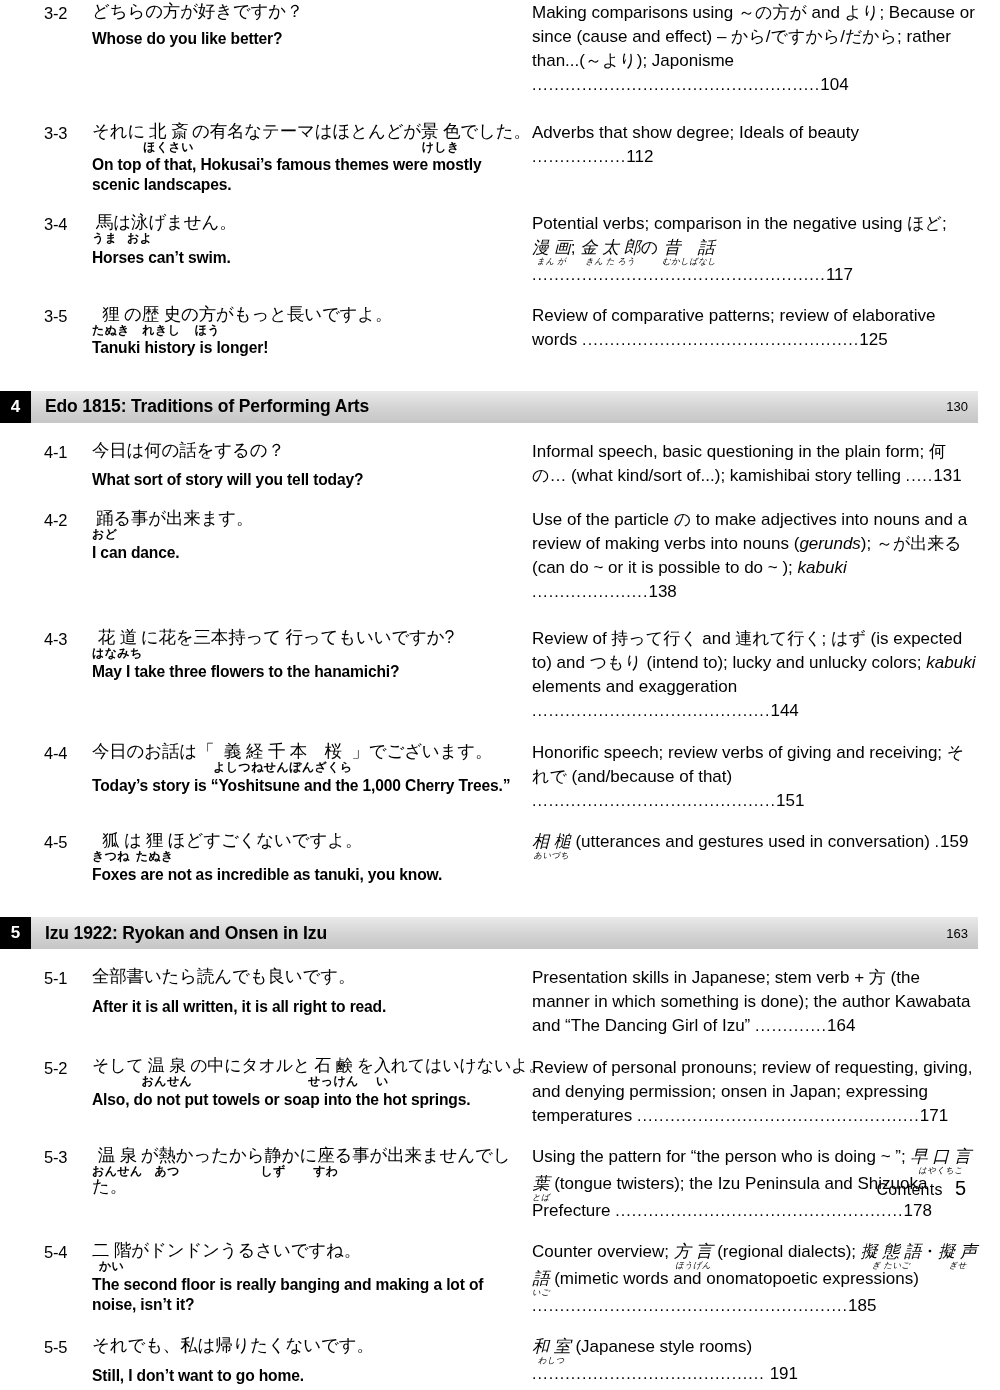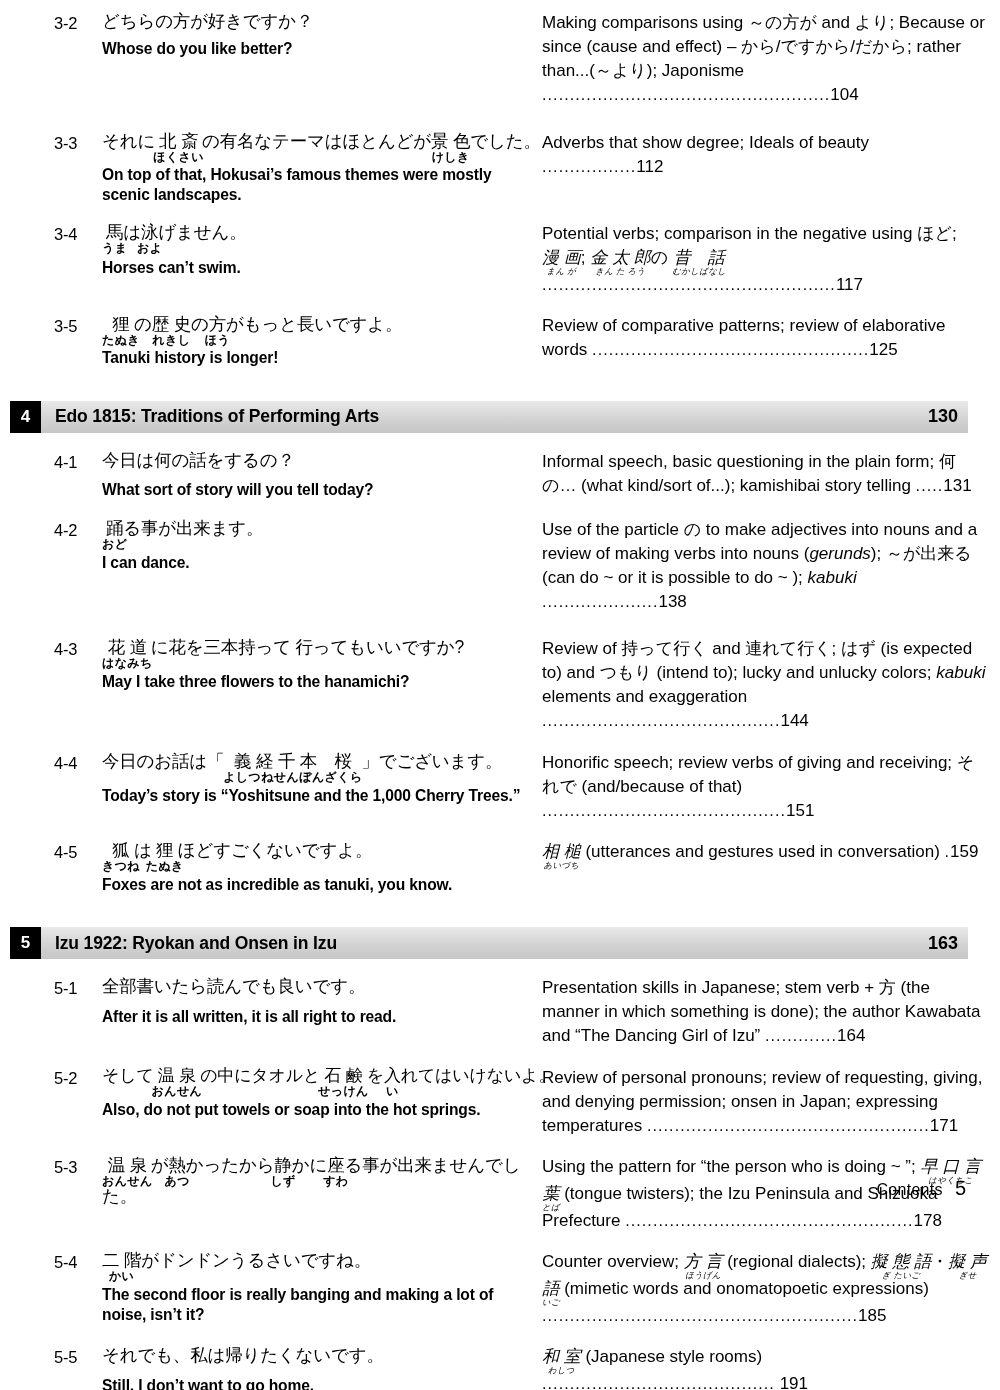--- a/index.html
+++ b/index.html
@@ -7,21 +7,21 @@
   body {
     width: 1000px;
     height: 1390px;
     background: #ffffff;
     font-family: "Liberation Sans", "DejaVu Sans", sans-serif;
     color: #000000;
     position: relative;
     overflow: hidden;
   }
 
-  .page { position: relative; width: 1000px; height: 1222px; padding: 10px; }
+  .page { position: relative; width: 1000px; height: 1222px; padding: 0; }
 
   
   .entry {
     display: flex;
     width: 1000px;
     padding: 0 22px 0 44px;
     margin-bottom: 6px;
   }
   .entry-num {
     width: 48px;
@@ -100,22 +100,22 @@
     display: flex;
     align-items: center;
     font-size: 17.5px;
     font-weight: bold;
     padding-left: 14px;
     letter-spacing: -0.15px;
   }
   .chapter-page {
     display: flex;
     align-items: center;
-    font-size: 18px;
-    font-weight: bold;
+    font-size: 13px;
+    font-weight: normal;
     padding-right: 10px;
   }
 
   .spacer-lg { height: 26px; }
   .spacer-md { height: 16px; }
   .spacer-sm { height: 10px; }
 
   
   .footer {
     position: absolute;

